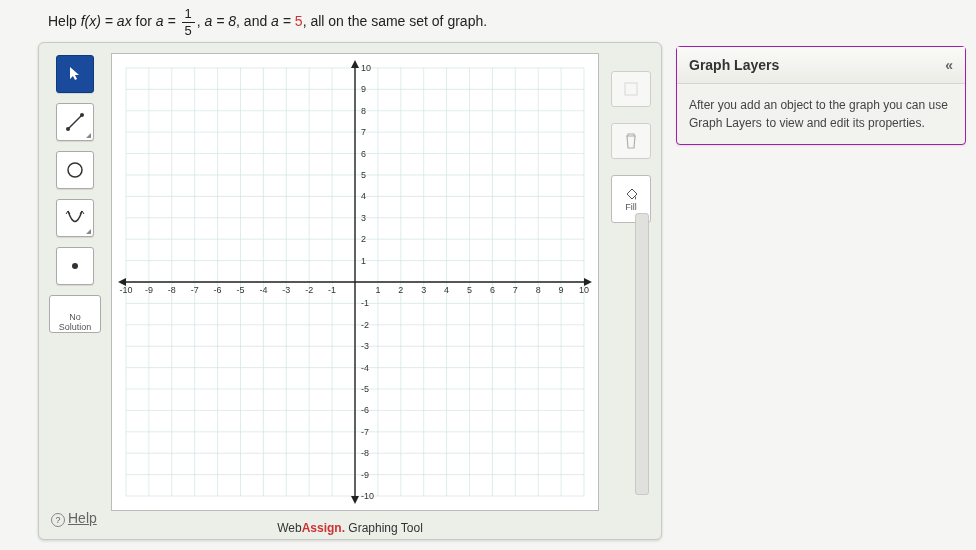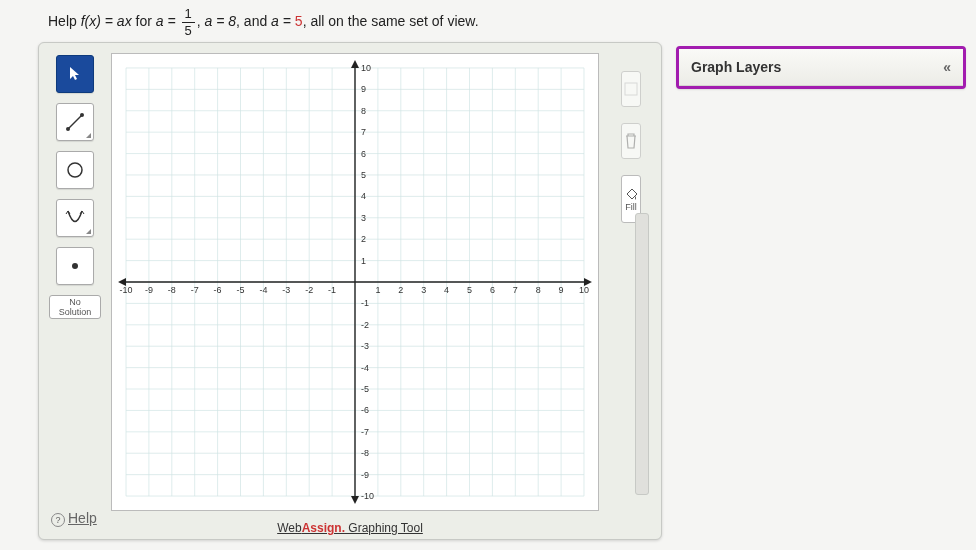--- a/index.html
+++ b/index.html
@@ -65,26 +65,26 @@
   .tool.selected {
     background: #1a4a9c;
     border-color: #0d3a7c;
   }
   .tool .corner {
     position:absolute; right:2px; bottom:2px;
     width:0;height:0;border-left:5px solid transparent;border-bottom:5px solid #888;
   }
   .tool-wide {
     width: 52px;
-    height: 24px;
+    height: 38px;
     font-size: 9px;
     line-height: 10px;
     text-align: center;
     color: #555;
-    display:flex;align-items:center;justify-content:center;
+    display:flex;align-items:flex-end;justify-content:center;
     background:#fff;border:1px solid #aaa;border-radius:3px;
     margin: 0 auto 10px auto;
     cursor: pointer;
   }
   .help {
     position:absolute;
     left:12px;
     bottom:12px;
     font-size:14px;
     color:#666;
@@ -109,50 +109,50 @@
     border:1px solid #bbb;
   }
   svg.grid { width:100%; height:100%; display:block;}
 
   .right-tools{
     position:absolute;
     right:8px; top:12px;
     width:44px;
   }
   .rbtn{
-    width:20px;height:36px;
+    width:40px;height:36px;
     background:#fff;border:1px solid #bbb;border-radius:3px;
     margin:16px auto 8px auto;
     display:flex;align-items:center;justify-content:center;
     cursor:pointer;
     opacity:0.6;
   }
   .rbtn.fill{
     height:48px;flex-direction:column;font-size:9px;color:#555;opacity:1;
   }
   .vscroll{
     position:absolute;
     right:12px; top:170px; bottom:44px; width:14px;
     background:#e0e0dc;border:1px solid #c7c9c5;border-radius:3px;
   }
 
   .footer{
     position:absolute;
     left:0;right:0;bottom:4px;
     text-align:center;
-    font-size:12px;color:#333;text-decoration:underline;
+    font-size:12px;color:#333;
   }
   .footer b{color:#c33;}
 
   .panel{
     position:absolute;
     left:676px; top:46px;
     width:290px;
     background:#f2f2ee;
-    border:3px solid #a21caf;
+    border:1px solid #a21caf;
     border-radius:4px;
     box-shadow:0 1px 2px rgba(0,0,0,0.1);
   }
   .panel-head{
     display:flex;justify-content:space-between;align-items:center;
     padding:10px 12px;
     font-weight:bold;font-size:14px;color:#333;
     border-bottom:1px solid #d5d5d0;
     background:linear-gradient(#fafaf7,#ecece7);
   }
@@ -165,21 +165,21 @@
   }
   .cursor-caret{
     display:inline-block;width:1px;height:14px;
     vertical-align:middle;
   }
 </style>
 </head>
 <body>
 
 <div class="question">
-  <span>Help </span><i>f(x) = ax</i><span> for </span><i>a = </i><span class="frac"><span class="num">1</span><span class="den">5</span></span><span>, </span><i>a = 8</i><span>, and </span><i>a = </i><span class="red">5</span><span>, all on the same set of view.</span>
+  <span>Help </span><i>f(x) = ax</i><span> for </span><i>a = </i><span class="frac"><span class="num">1</span><span class="den">5</span></span><span>, </span><i>a = 8</i><span>, and </span><i>a = </i><span class="red">5</span><span>, all on the same set of graph.</span>
 </div>
 
 <div class="app">
 
   <div class="toolbar">
     <div class="tool selected">
       <svg width="16" height="16">
           <path d="M3 1 L3 13 L6 10 L8 14 L10 13 L8 9 L12 9 Z" fill="#fff"></path>
         </svg>
     </div>
@@ -340,13 +340,16 @@
   <div class="footer">
     <span>Web</span><b>Assign.</b><span> Graphing Tool</span>
   </div>
 </div>
 
 <div class="panel">
   <div class="panel-head">
     <span>Graph Layers</span>
     <span class="collapse">«</span>
   </div>
+  <div class="panel-body">
+    <span>After you add an object to the graph you can use Graph </span><span>Layers</span><span class="cursor-caret"></span><span> to view and edit its properties.</span>
+  </div>
 </div>
 
 </body></html>

